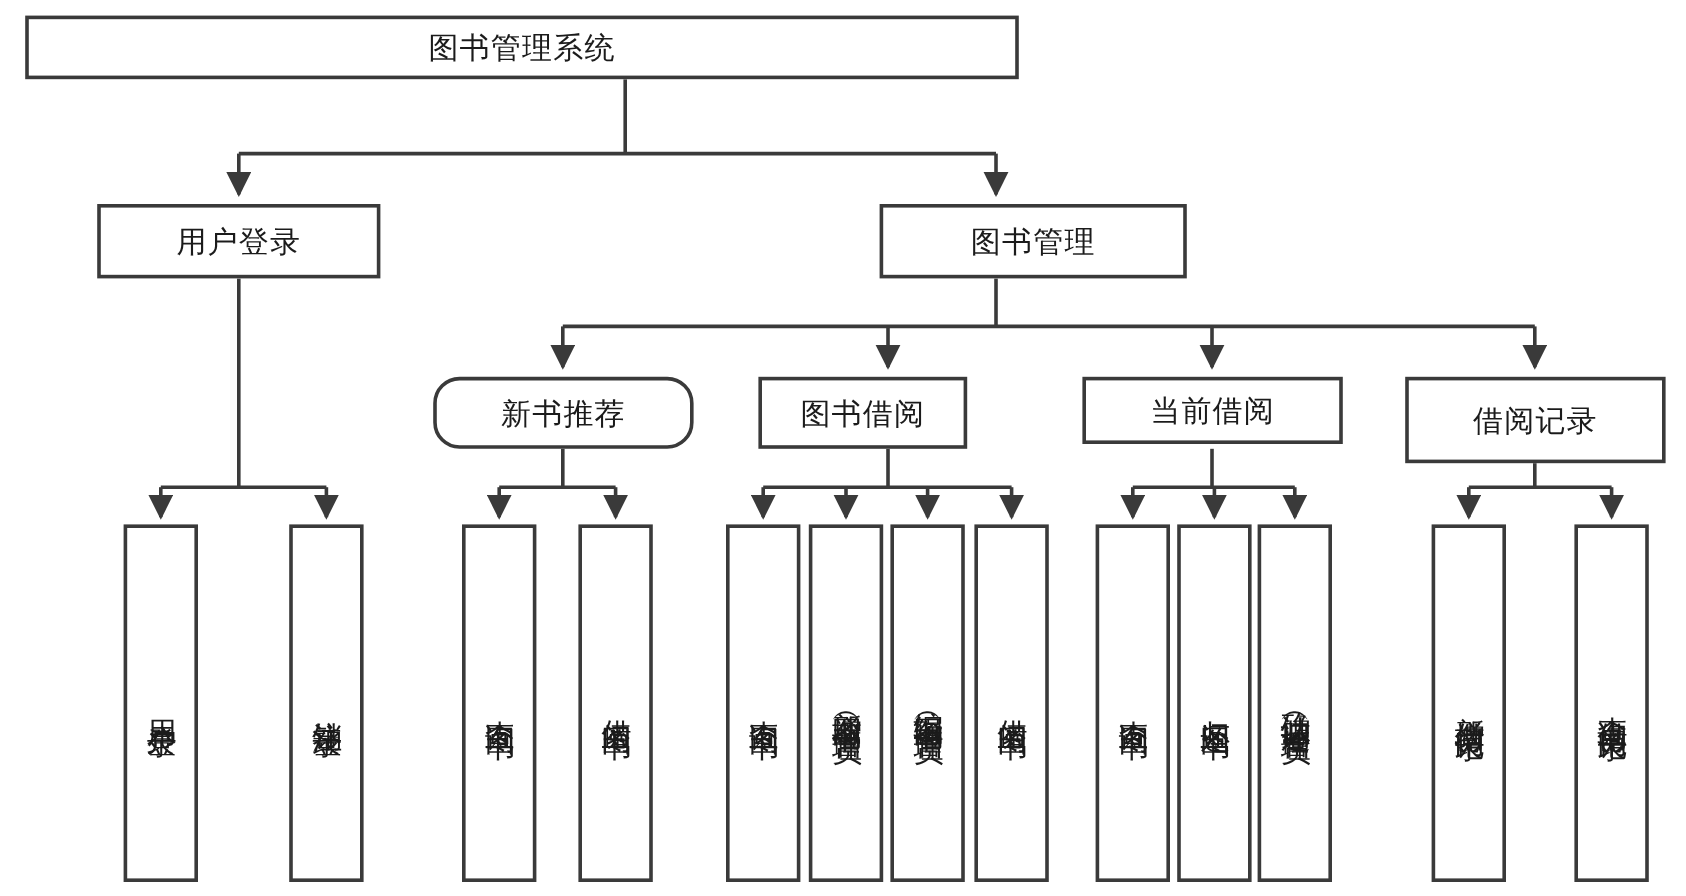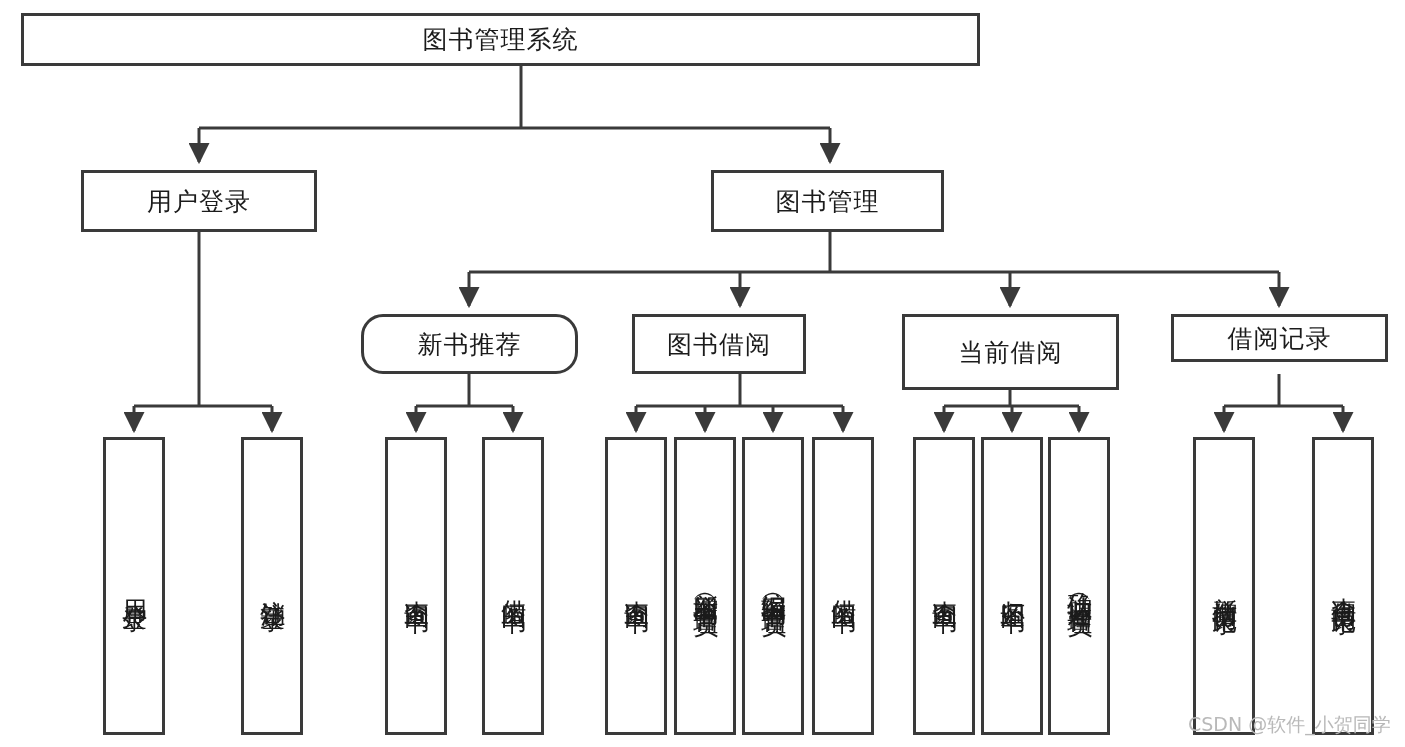--- a/index.html
+++ b/index.html
@@ -115,41 +115,41 @@
       <path d="M 1012 406 L 1012 431" marker-end="url(#arrow)"></path>
       <path d="M 1079 406 L 1079 431" marker-end="url(#arrow)"></path>
 
       <path d="M 1279 374 L 1279 406"></path>
       <path d="M 1224 406 L 1343 406"></path>
       <path d="M 1224 406 L 1224 431" marker-end="url(#arrow)"></path>
       <path d="M 1343 406 L 1343 431" marker-end="url(#arrow)"></path>
     </g>
   </svg>
 
-  <div class="node horiz" style="left:21px; top:13px; width:959px; height:53px;">
+  <div class="node horiz" style="left:21px; top:13px; width:828px; height:53px;">
     <span>图书管理系统</span>
   </div>
 
   <div class="node horiz" style="left:81px; top:170px; width:236px; height:62px;">
     <span>用户登录</span>
   </div>
-  <div class="node horiz" style="left:711px; top:170px; width:233px; height:62px;">
+  <div class="node horiz" style="left:733px; top:170px; width:256px; height:62px;">
     <span>图书管理</span>
   </div>
 
   <div class="node horiz" style="left:361px; top:314px; width:217px; height:60px;border-radius:22px;">
     <span>新书推荐</span>
   </div>
   <div class="node horiz" style="left:632px; top:314px; width:174px; height:60px;">
     <span>图书借阅</span>
   </div>
-  <div class="node horiz" style="left:902px; top:314px; width:217px; height:76px;">
+  <div class="node horiz" style="left:902px; top:314px; width:217px; height:56px;">
     <span>当前借阅</span>
   </div>
-  <div class="node horiz" style="left:1171px; top:314px; width:217px; height:48px;">
+  <div class="node horiz" style="left:1171px; top:314px; width:217px; height:72px;">
     <span>借阅记录</span>
   </div>
 
   <div class="node vert" style="left:103px; top:437px; width:62px; height:298px;">
     <div class="vwrap">
         <span class="vlabel">用户登录</span>
       </div>
   </div>
   <div class="node vert" style="left:241px; top:437px; width:62px; height:298px;">
     <div class="vwrap">
@@ -209,15 +209,14 @@
     <div class="vwrap">
         <span class="vlabel">新增借阅记录</span>
       </div>
   </div>
   <div class="node vert" style="left:1312px; top:437px; width:62px; height:298px;">
     <div class="vwrap">
         <span class="vlabel">查询借阅记录</span>
       </div>
   </div>
 
-  <div id="watermark">CSDN @软件_小贺同学</div>
 
 </div>
 
 </body></html>

